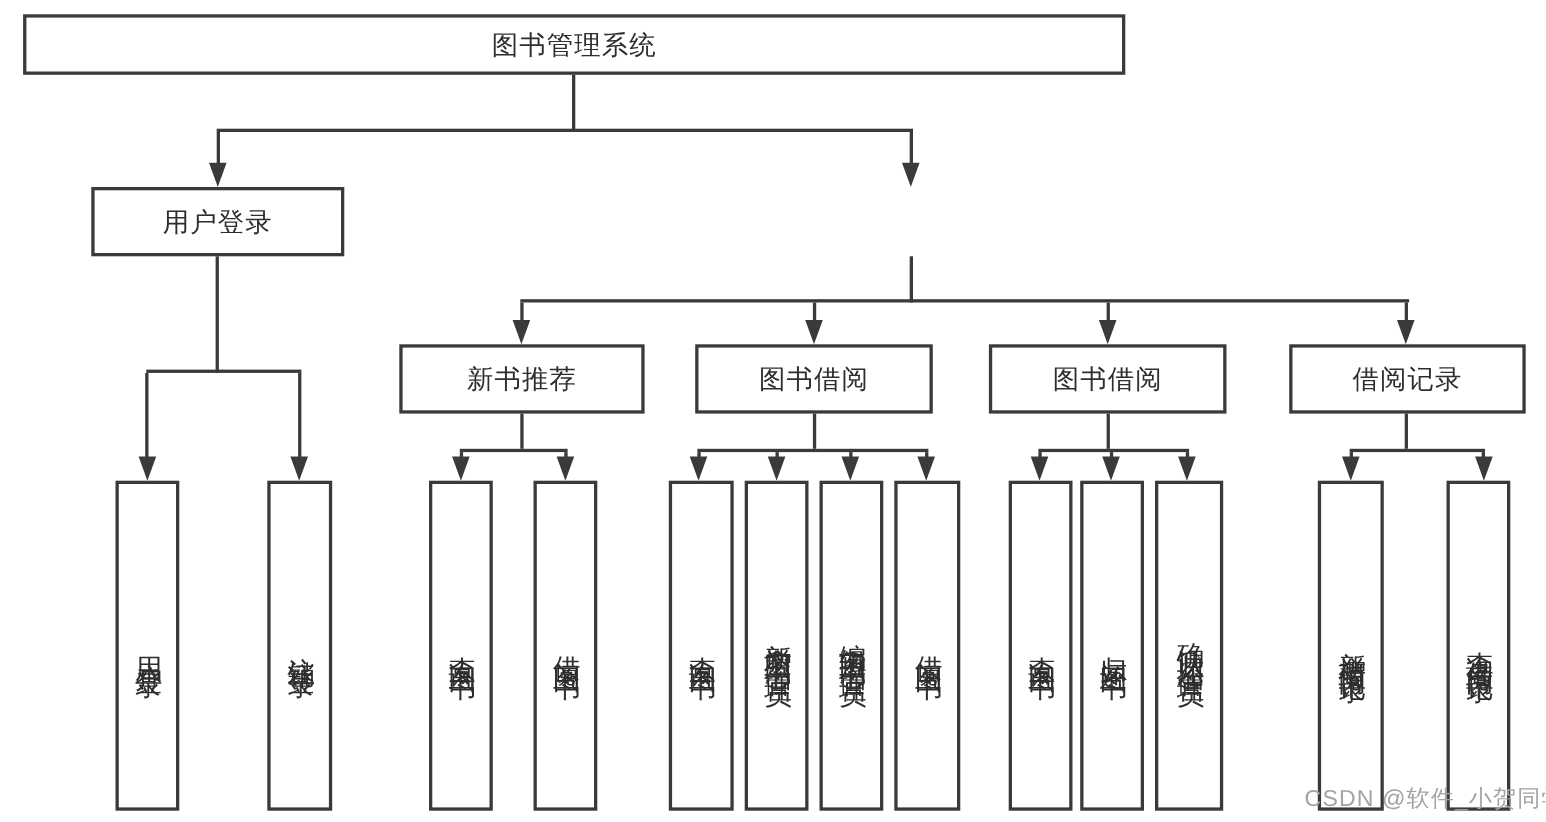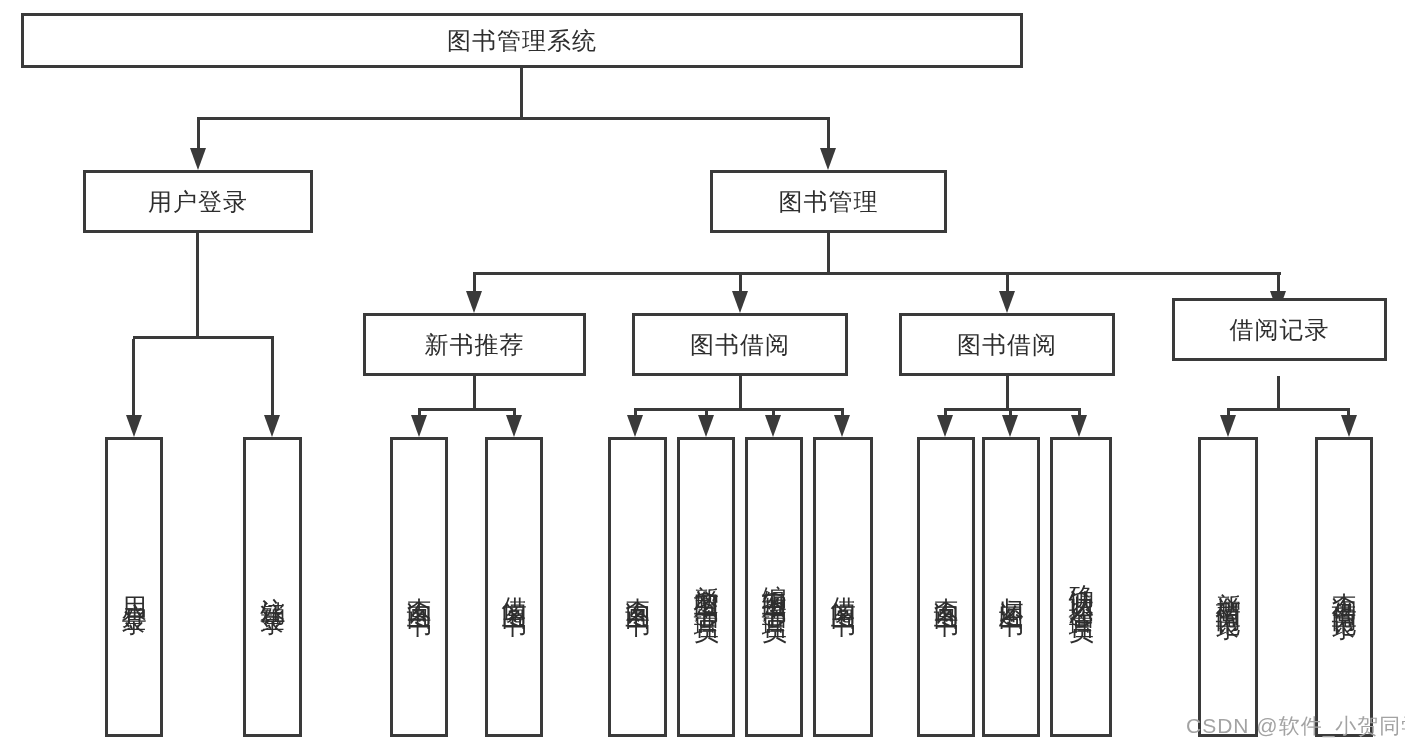--- a/index.html
+++ b/index.html
@@ -53,21 +53,20 @@
   <div class="box h-label" style="left:21px;top:13px;width:1002px;height:55px">图书管理系统</div>
 
   <div class="line" style="left:520px;top:68px;width:3px;height:52px"></div>
   <div class="line" style="left:197px;top:117px;width:633px;height:3px"></div>
   <div class="line" style="left:197px;top:120px;width:3px;height:32px"></div>
   <div class="arrow" style="left:190px;top:148px"></div>
   <div class="line" style="left:827px;top:120px;width:3px;height:32px"></div>
   <div class="arrow" style="left:820px;top:148px"></div>
 
   <div class="box h-label" style="left:83px;top:170px;width:230px;height:63px">用户登录</div>
-  <div class="box h-label" style="left:710px;top:170px;width:237px;height:63px">图书管理</div>
 
   <div class="line" style="left:196px;top:233px;width:3px;height:106px"></div>
   <div class="line" style="left:133px;top:336px;width:141px;height:3px"></div>
   <div class="line" style="left:132px;top:339px;width:3px;height:80px"></div>
   <div class="arrow" style="left:126px;top:415px"></div>
   <div class="line" style="left:271px;top:339px;width:3px;height:80px"></div>
   <div class="arrow" style="left:264px;top:415px"></div>
 
   <div class="line" style="left:827px;top:233px;width:3px;height:42px"></div>
   <div class="line" style="left:473px;top:272px;width:808px;height:3px"></div>
@@ -76,21 +75,21 @@
   <div class="line" style="left:739px;top:275px;width:3px;height:20px"></div>
   <div class="arrow" style="left:732px;top:291px"></div>
   <div class="line" style="left:1006px;top:275px;width:3px;height:20px"></div>
   <div class="arrow" style="left:999px;top:291px"></div>
   <div class="line" style="left:1277px;top:275px;width:3px;height:20px"></div>
   <div class="arrow" style="left:1270px;top:291px"></div>
 
   <div class="box h-label" style="left:363px;top:313px;width:223px;height:63px">新书推荐</div>
   <div class="box h-label" style="left:632px;top:313px;width:216px;height:63px">图书借阅</div>
   <div class="box h-label" style="left:899px;top:313px;width:216px;height:63px">图书借阅</div>
-  <div class="box h-label" style="left:1172px;top:298px;width:215px;height:63px">借阅记录</div>
+  <div class="box h-label" style="left:1172px;top:313px;width:215px;height:63px">借阅记录</div>
 
   <div class="line" style="left:473px;top:376px;width:3px;height:32px"></div>
   <div class="line" style="left:418px;top:408px;width:98px;height:3px"></div>
   <div class="line" style="left:418px;top:411px;width:3px;height:8px"></div>
   <div class="arrow" style="left:411px;top:415px"></div>
   <div class="line" style="left:513px;top:411px;width:3px;height:8px"></div>
   <div class="arrow" style="left:506px;top:415px"></div>
 
   <div class="line" style="left:739px;top:376px;width:3px;height:32px"></div>
   <div class="line" style="left:634px;top:408px;width:210px;height:3px"></div>

